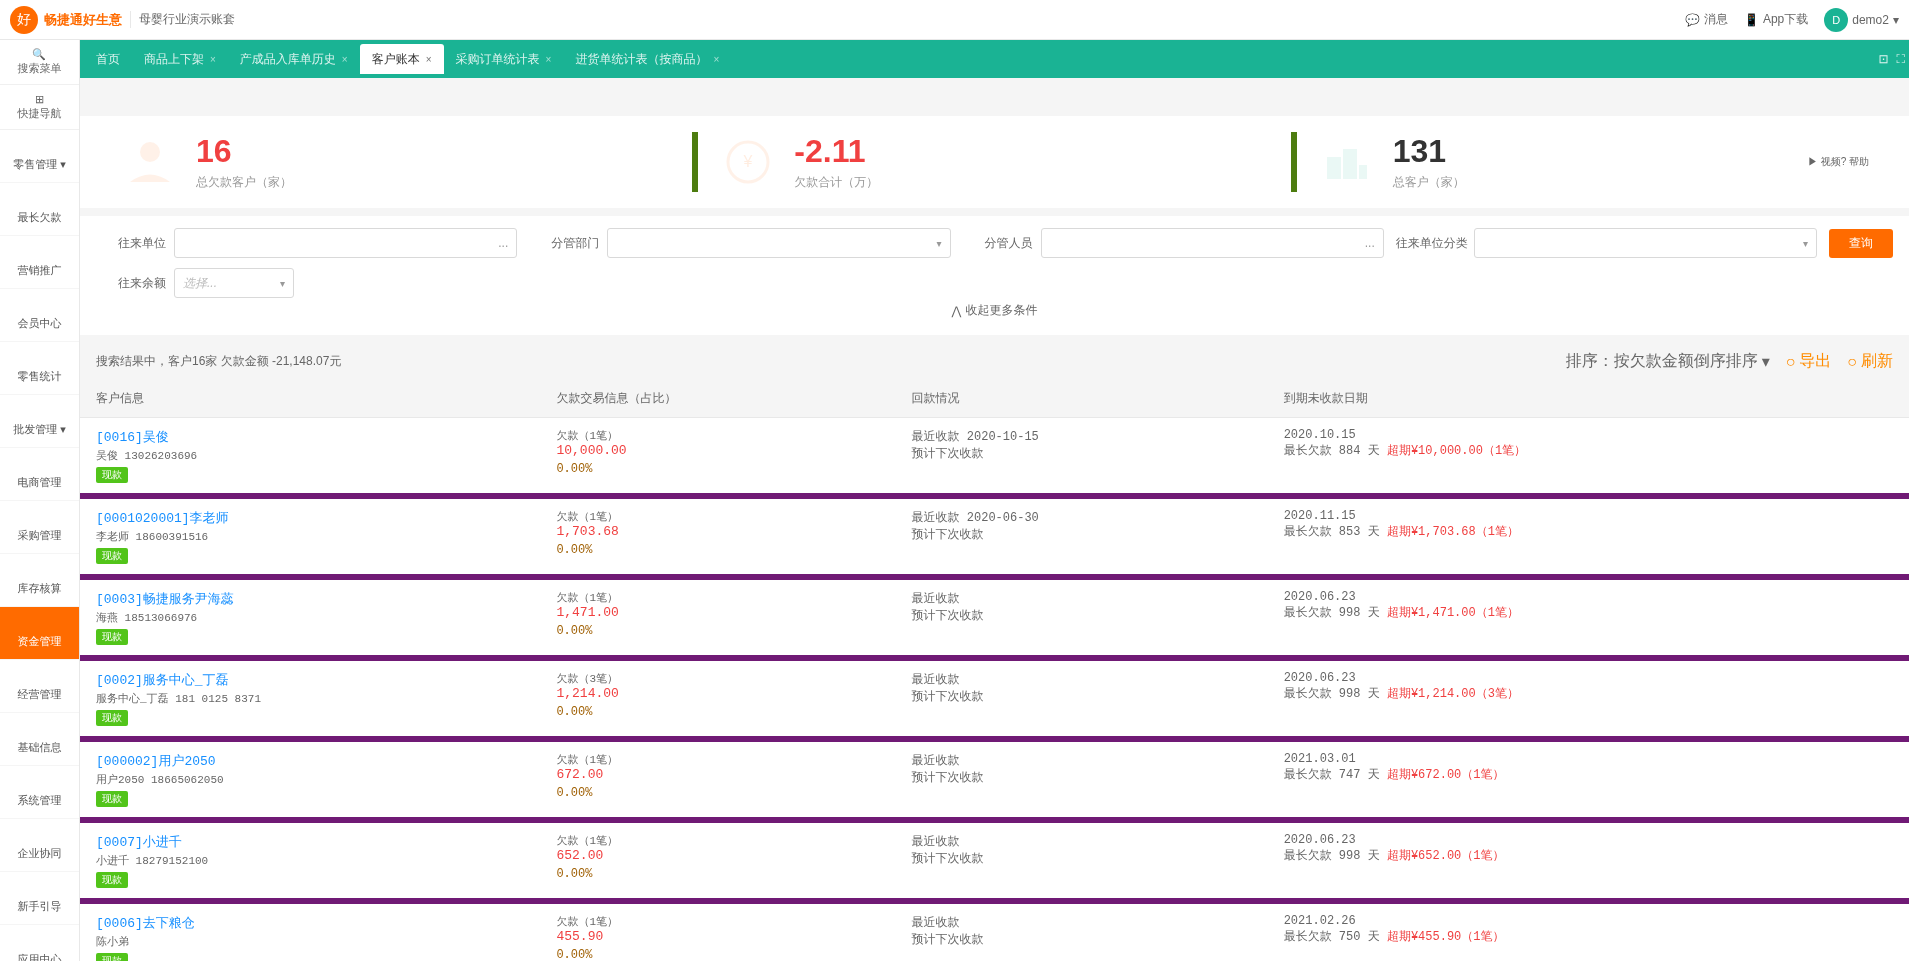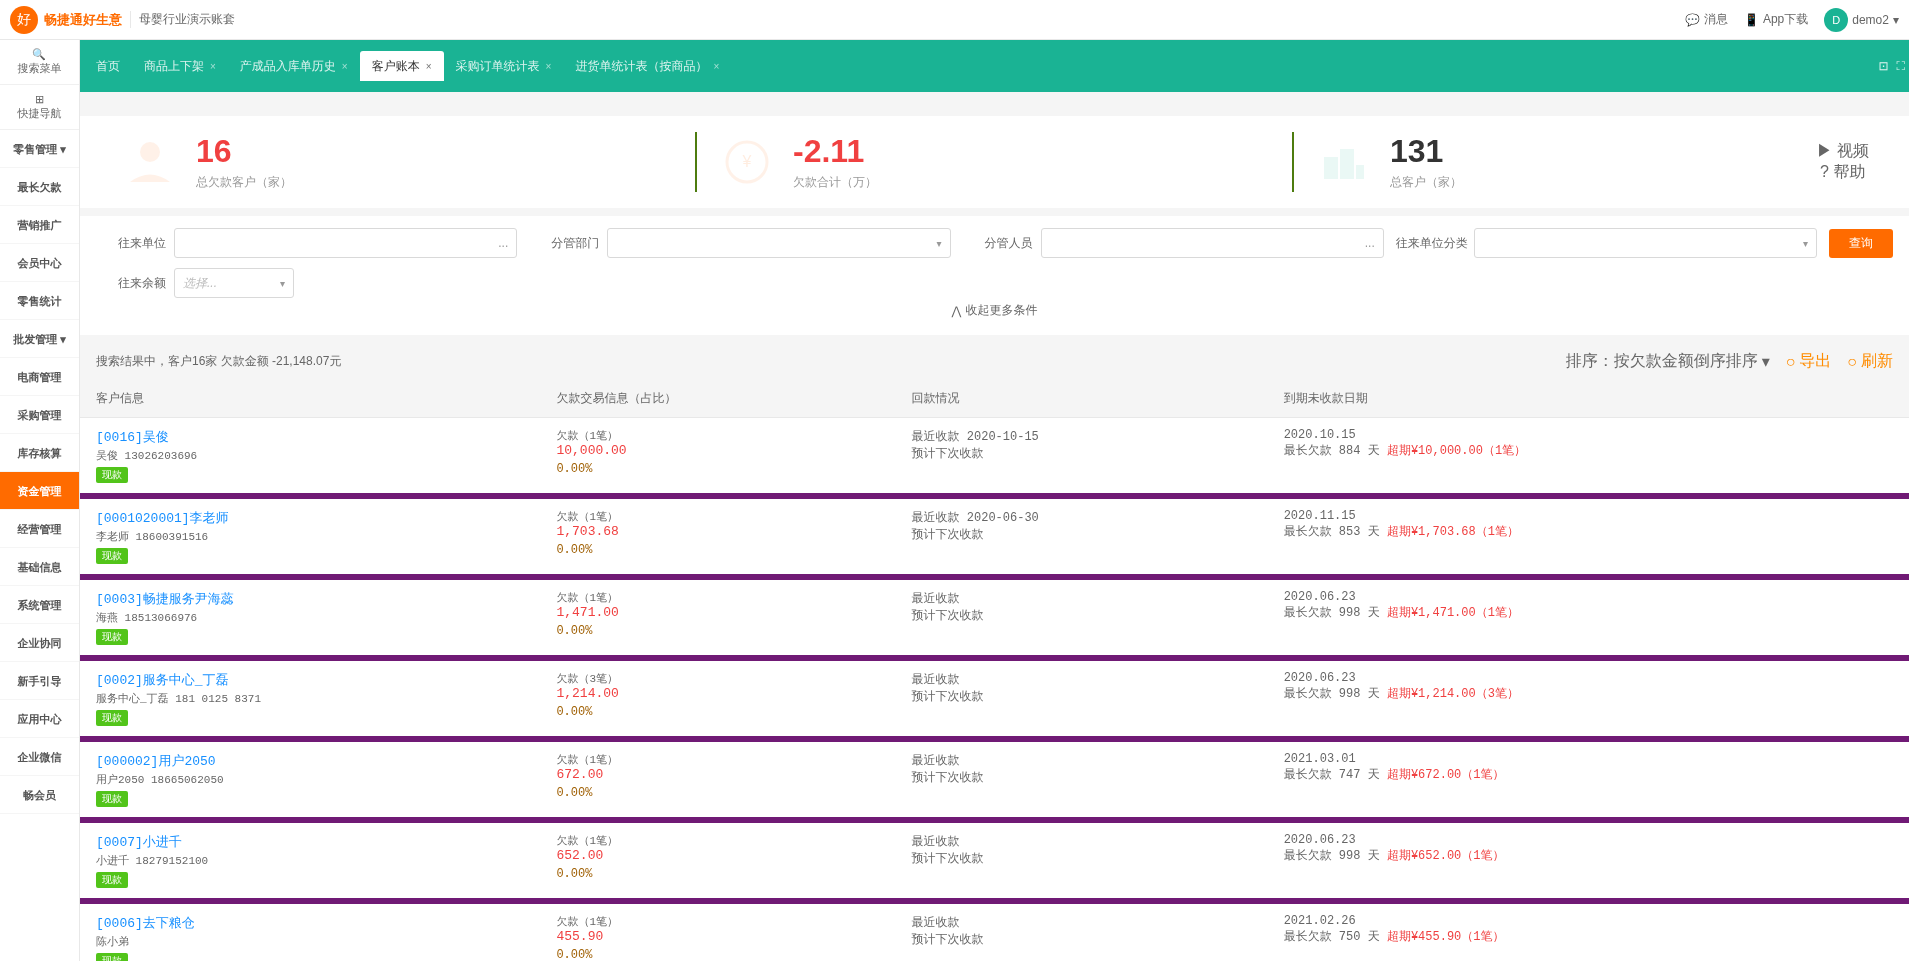--- a/index.html
+++ b/index.html
@@ -14,44 +14,44 @@
     .company-selector { font-size: 12px; color: #666; padding: 0 8px; border-left: 1px solid #e8e8e8; }
     .top-bar-right { display: flex; align-items: center; gap: 16px; font-size: 12px; color: #666; }
     .top-btn { display: flex; align-items: center; gap: 4px; cursor: pointer; }
 
     
     .sidebar { position: fixed; left: 0; top: 40px; width: 80px; height: calc(100vh - 40px); background: #fff; border-right: 1px solid #e8e8e8; display: flex; flex-direction: column; z-index: 100; }
     .search-menu { padding: 8px; text-align: center; font-size: 11px; color: #666; border-bottom: 1px solid #f0f0f0; cursor: pointer; }
     .quick-nav { padding: 8px; text-align: center; font-size: 11px; color: #666; border-bottom: 1px solid #f0f0f0; cursor: pointer; }
     .sidebar-item { padding: 10px 4px; text-align: center; font-size: 11px; color: #555; cursor: pointer; border-bottom: 1px solid #f5f5f5; }
     .sidebar-item.active { background: #ff6b00; color: #fff; }
-    .sidebar-item .item-text { margin-top: 2px; font-weight: bold; }
-
-    
-    .tab-bar { position: fixed; left: 80px; top: 40px; right: 0; height: 52px; background: #1ab394; display: flex; align-items: center; z-index: 99; padding: 0 4px; }
+    .sidebar-item .item-text { margin-top: 17px; }
+
+    
+    .tab-bar { position: fixed; left: 80px; top: 40px; right: 0; height: 38px; background: #1ab394; display: flex; align-items: center; z-index: 99; padding: 0 4px; }
     .tab-item { height: 30px; display: flex; align-items: center; padding: 0 12px; font-size: 12px; color: rgba(255,255,255,0.85); cursor: pointer; border-radius: 3px 3px 0 0; white-space: nowrap; gap: 6px; }
     .tab-item.active { background: #fff; color: #333; }
     .tab-close { font-size: 10px; opacity: 0.7; }
     .tab-bar-actions { margin-left: auto; display: flex; align-items: center; gap: 8px; color: rgba(255,255,255,0.85); }
 
     
     .main-content { margin-left: 80px; margin-top: 76px; height: calc(100vh - 76px); overflow-y: auto; background: #f5f5f5; }
 
     
     .stats-row { display: flex; background: #fff; padding: 16px 20px; margin-bottom: 8px; gap: 0; }
-    .stat-card { flex: 1; display: flex; align-items: center; gap: 16px; padding: 0 20px; border-right: 2px solid #4d7c0f; }
+    .stat-card { flex: 1; display: flex; align-items: center; gap: 16px; padding: 0 20px; border-right: 6px solid #4d7c0f; }
     .stat-card:last-child { border-right: none; }
     .stat-icon { width: 60px; height: 60px; display: flex; align-items: center; justify-content: center; }
     .stat-icon svg { opacity: 0.3; }
     .stat-info { flex: 1; }
     .stat-value { font-size: 32px; font-weight: bold; }
     .stat-value.red { color: #f04040; }
     .stat-value.black { color: #333; }
     .stat-label { font-size: 12px; color: #999; margin-top: 4px; }
-    .stat-card-actions { display: flex; align-items: center; font-size: 16px; color: #666; flex-direction: column; }
+    .stat-card-actions { display: flex; align-items: center; font-size: 10px; color: #666; }
 
     
     .filter-area { background: #fff; padding: 12px 16px; margin-bottom: 8px; }
     .filter-row { display: flex; align-items: center; gap: 12px; margin-bottom: 10px; }
     .filter-item { display: flex; align-items: center; gap: 8px; flex: 1; }
     .filter-label { font-size: 12px; color: #666; white-space: nowrap; width: 70px; text-align: right; }
     .filter-input { flex: 1; height: 30px; border: 1px solid #d9d9d9; border-radius: 3px; padding: 0 8px; font-size: 12px; background: #fff; display: flex; align-items: center; justify-content: space-between; cursor: pointer; }
     .filter-select { flex: 1; height: 30px; border: 1px solid #d9d9d9; border-radius: 3px; padding: 0 8px; font-size: 12px; display: flex; align-items: center; justify-content: space-between; cursor: pointer; }
     .filter-dots { color: #999; font-size: 12px; }
     .chevron-down { color: #999; font-size: 10px; }

